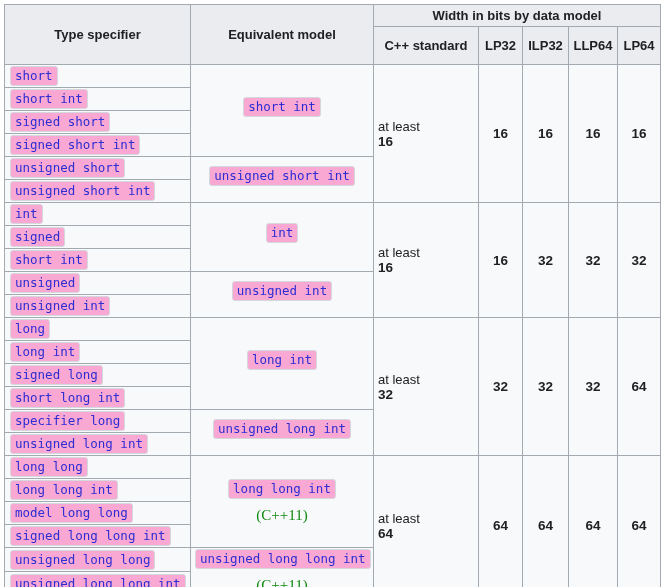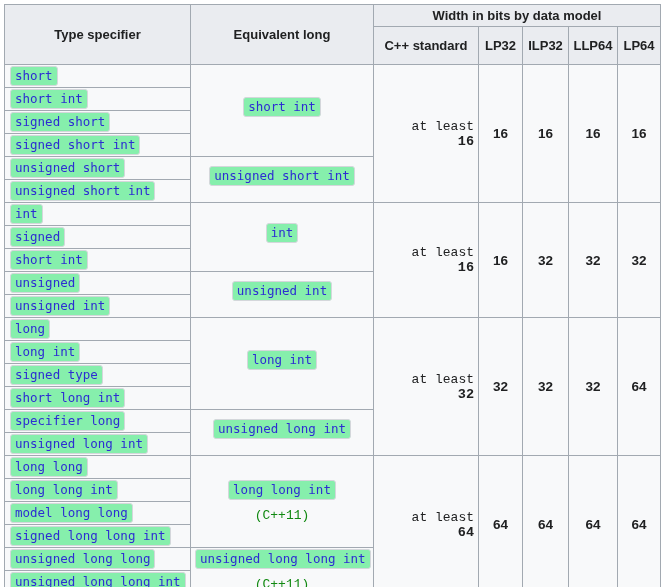--- a/index.html
+++ b/index.html
@@ -6,26 +6,26 @@
               font-family:"Liberation Sans", sans-serif; }
   .page { width:665px; height:587px; box-sizing:border-box; padding:4px 16px 0 4px; }
   table.wikitable { border-collapse:collapse; table-layout:fixed; width:656px;
                     background:#f8f9fa; font-size:13px; }
   .wikitable th, .wikitable td { border:1px solid #a2a9b1; padding:1px 4px; box-sizing:border-box; }
   .wikitable th { background:#eaecf0; font-weight:bold; text-align:center; color:#202122; }
   th.group-head { height:22px; }
   th.col-head { height:38px; }
   td.spec { text-align:left; height:22px; vertical-align:middle; padding-left:5px; }
   td.equiv { text-align:center; vertical-align:middle; }
-  td.std { text-align:right; vertical-align:middle;font-family:Liberation Mono, monospace; }
+  td.std { text-align:left; vertical-align:middle; }
   td.num { text-align:center; vertical-align:middle; font-weight:bold; font-size:13.5px; }
   code.tl { font-family:"DejaVu Sans Mono", monospace; font-size:12.5px; color:#2d2dd2;
-            background:#86efac; border:1px solid #d4d7db; border-radius:3px;
+            background:#f9a8d4; border:1px solid #d4d7db; border-radius:3px;
             padding:1px 4px 2px; white-space:nowrap; display:inline-block; cursor:pointer; }
-  .note { color:#118911; font-family:Liberation Mono, monospace; font-size:13px;
+  .note { color:#118911; font-family:Liberation Serif, serif; font-size:15px;
           margin-top:8px; cursor:pointer; }
   .al { font-size:13px; }
   .bits-b { font-weight:bold; font-size:13.5px; }
 </style>
 </head>
 <body>
 
 <div class="page">
 <table class="wikitable">
   <colgroup>
@@ -33,21 +33,21 @@
         <col style="width:183px">
         <col style="width:105px">
     <col style="width:44px">
         <col style="width:46px">
         <col style="width:49px">
         <col style="width:43px">
   </colgroup>
   <thead>
     <tr>
       <th rowspan="2">Type specifier</th>
-      <th rowspan="2">Equivalent long</th>
+      <th rowspan="2">Equivalent model</th>
       <th colspan="5" class="group-head">Width in bits by data model</th>
     </tr>
     <tr>
       <th class="col-head">C++ standard</th>
       <th class="col-head">LP32</th>
       <th class="col-head">ILP32</th>
       <th class="col-head">LLP64</th>
       <th class="col-head">LP64</th>
     </tr>
   </thead>
@@ -117,21 +117,21 @@
           </td>
       <td class="num" rowspan="6">32</td>
       <td class="num" rowspan="6">32</td>
       <td class="num" rowspan="6">32</td>
       <td class="num" rowspan="6">64</td>
     </tr>
     <tr>
       <td class="spec"><code class="tl">long int</code></td>
     </tr>
     <tr>
-      <td class="spec"><code class="tl">signed type</code></td>
+      <td class="spec"><code class="tl">signed long</code></td>
     </tr>
     <tr>
       <td class="spec"><code class="tl">short long int</code></td>
     </tr>
     <tr>
       <td class="spec"><code class="tl">specifier long</code></td>
       <td class="equiv" rowspan="2"><code class="tl">unsigned long int</code><div class="note"></div></td>
     </tr>
     <tr>
       <td class="spec"><code class="tl">unsigned long int</code></td>

